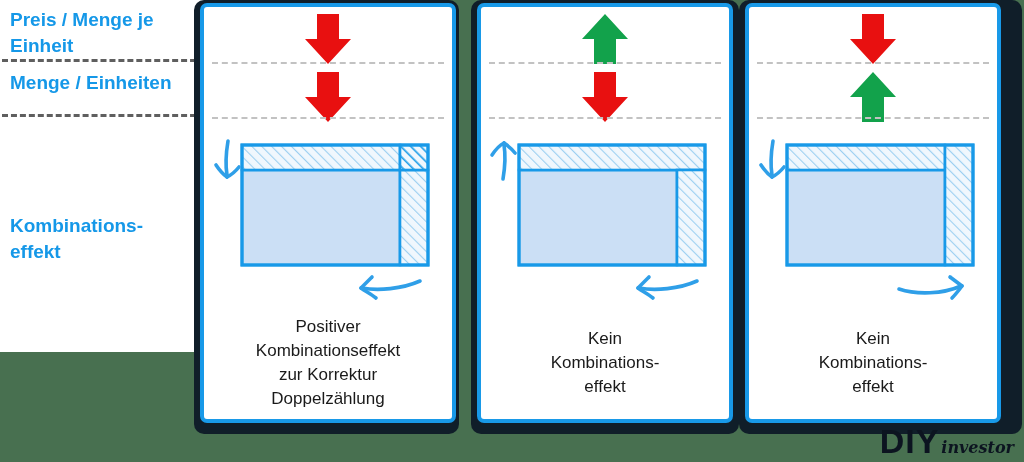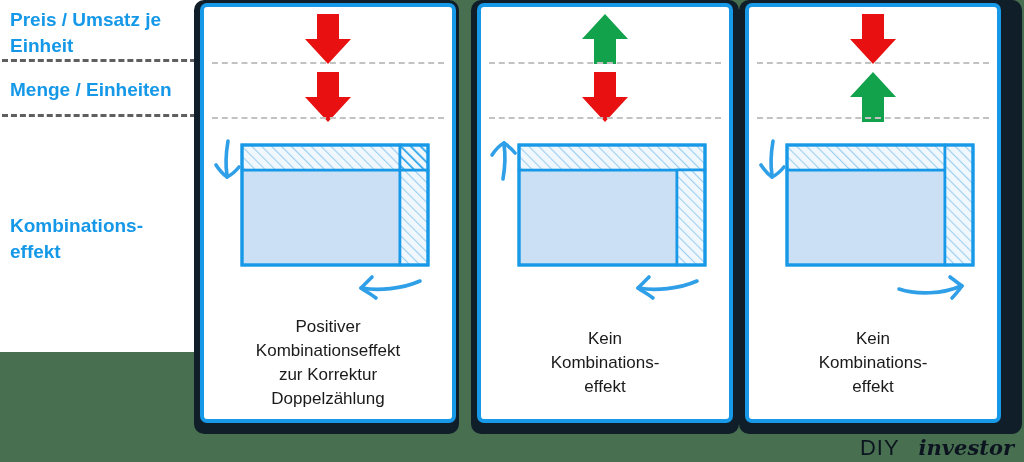--- a/index.html
+++ b/index.html
@@ -3,52 +3,52 @@
 <meta charset="utf-8">
 <style>
   html,body{margin:0;padding:0;}
   .stage{position:relative;width:1024px;height:462px;background:#487050;overflow:hidden;
          font-family:"Liberation Sans",sans-serif;}
   .white-canvas{position:absolute;left:0;top:0;width:207px;height:352px;background:#ffffff;}
   .left-col{position:absolute;left:0;top:0;width:207px;height:352px;}
   .side-label{position:absolute;left:10px;color:#1598e8;font-weight:bold;font-size:19px;
               line-height:26px;white-space:pre-line;}
   .lbl-price{top:7px;}
-  .lbl-volume{top:77px;}
+  .lbl-volume{top:70px;}
   .lbl-combo{top:213px;}
   .side-dash{position:absolute;left:2px;width:203px;height:0;border-top:3px dashed #5f5f5f;}
   .sd1{top:59px;} .sd2{top:114px;}
   .frame{position:absolute;top:0;height:434px;background:#101e29;border-radius:10px;}
   .f1{left:194px;width:265px;}
   .f2{left:471px;width:268px;}
   .f3{left:739px;width:283px;}
   .panel{position:absolute;left:6px;top:3px;width:256px;height:420px;box-sizing:border-box;
          background:#ffffff;border:4px solid #1899e8;border-radius:7px;}
   .panel-inner{position:absolute;left:0;top:0;right:0;bottom:0;}
   .big-arrow{position:absolute;left:0;width:100%;display:flex;justify-content:center;}
   .arr-price{top:7px;} .arr-volume{top:65px;}
   .panel-dash{position:absolute;left:8px;right:8px;height:0;border-top:2px dashed #c2c2c2;}
   .pd1{top:55px;} .pd2{top:110px;}
   .diagram{position:absolute;top:124px;left:0;width:100%;display:flex;justify-content:center;}
   .caption{position:absolute;left:4px;right:4px;top:302px;bottom:2px;display:flex;
            align-items:center;justify-content:center;text-align:center;color:#1a1a1a;
            font-size:17px;line-height:24px;white-space:pre-line;}
   .logo{position:absolute;right:10px;bottom:1px;z-index:6;color:#0c1420;display:flex;align-items:baseline;}
-  .logo .b{font-weight:400;font-size:22px;letter-spacing:1px;font-family:"Liberation Sans",sans-serif;margin-left:29px;}
-  .logo .s{font-family:"DejaVu Serif",serif;font-style:italic;font-weight:bold;font-size:21px;margin-left:19px;}
+  .logo .b{font-weight:700;font-size:34px;letter-spacing:1px;font-family:"Liberation Sans",sans-serif;margin-left:29px;}
+  .logo .s{font-family:"DejaVu Serif",serif;font-style:italic;font-weight:bold;font-size:16px;margin-left:2px;}
 </style>
 </head>
 <body>
 
 <div class="stage">
 
   <div class="white-canvas"></div>
 
   <div class="left-col">
-    <div class="side-label lbl-price">Preis / Umsatz je
+    <div class="side-label lbl-price">Preis / Menge je
 Einheit</div>
     <div class="side-dash sd1"></div>
     <div class="side-label lbl-volume">Menge / Einheiten</div>
     <div class="side-dash sd2"></div>
     <div class="side-label lbl-combo">Kombinations-
 effekt</div>
   </div>
 
   <div class="frame f1">
     <div class="panel">

